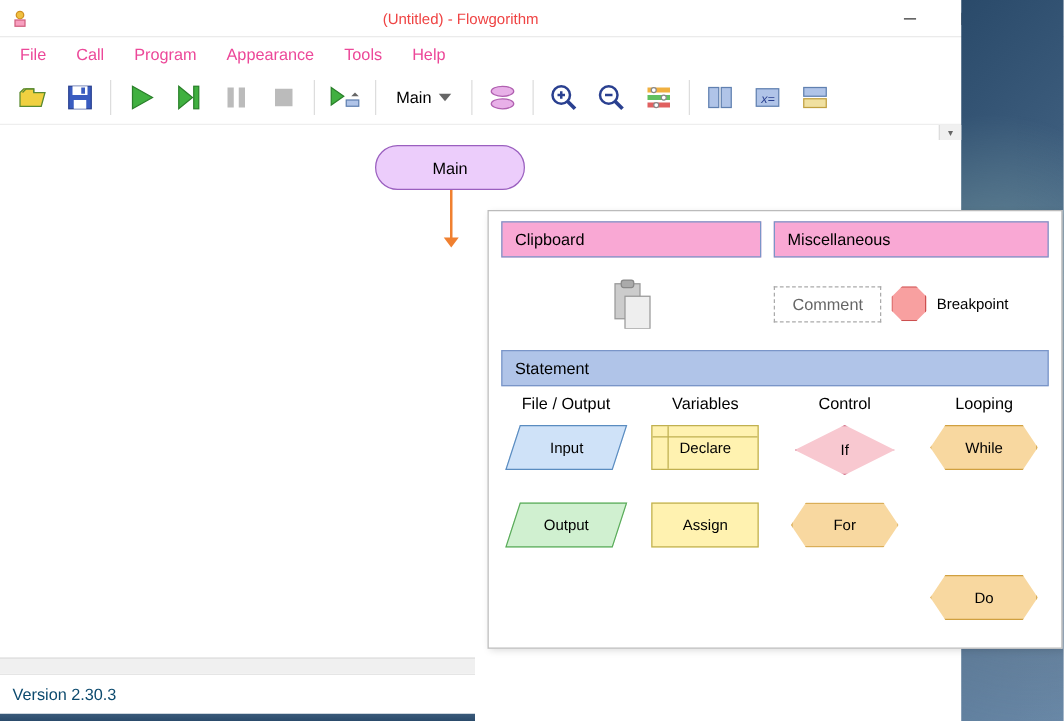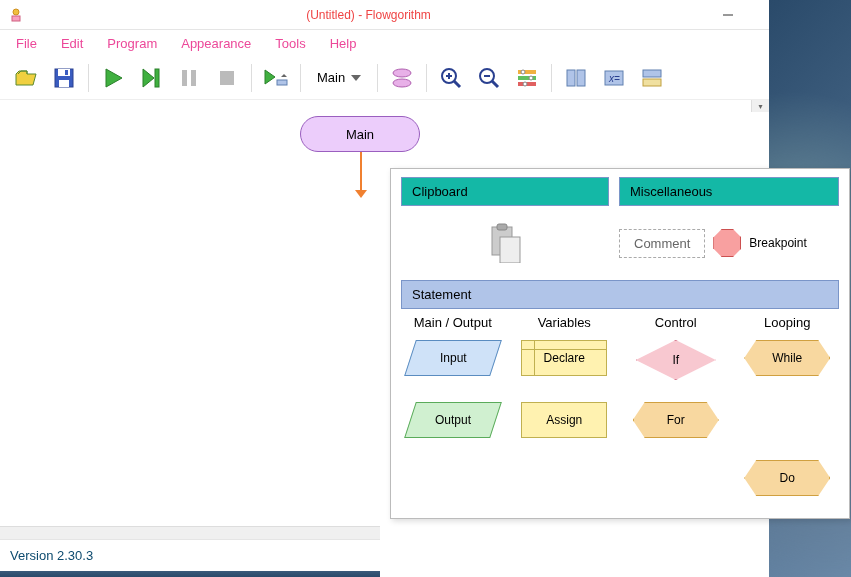--- a/index.html
+++ b/index.html
@@ -35,21 +35,21 @@
 
 .desktop { position: absolute; right: 0; top: 0; width: 82px; height: 577px; background: linear-gradient(135deg, #2a4a6a, #4a6a8a, #6a8aaa); }
 .desktop::before { content:""; position:absolute; inset:0; background: radial-gradient(circle at 30% 40%, #8aa 0%, transparent 40%), radial-gradient(circle at 70% 70%, #678 0%, transparent 50%); opacity:0.6; }
 
 
 .scrollgutter { position: absolute; top: 100px; right: 82px; width: 18px; height: 12px; background: #f0f0f0; border-left: 1px solid #ddd; display:flex; align-items:center; justify-content:center; font-size:8px; color:#666;}
 
 
 .popup { position: absolute; left: 390px; top: 168px; width: 460px; background: #fff; border: 1px solid #bbb; box-shadow: 2px 2px 6px rgba(0,0,0,.15); }
 .popup-row { display: flex; gap: 10px; padding: 8px 10px 0 10px; }
-.popup-sec-hdr { background: #14b8a6; border: 1px solid #7a95c8; padding: 6px 10px; font-size: 13px; flex: 1; }
+.popup-sec-hdr { background: #f9a8d4; border: 1px solid #7a95c8; padding: 6px 10px; font-size: 13px; flex: 1; }
 .popup-sec-hdr.narrow { flex: 0 0 220px; }
 .popup-body { padding: 10px; display: flex; gap: 10px; }
 .clip-area { flex: 1; display: flex; align-items: center; justify-content: center; height: 54px; }
 .misc-area { flex: 0 0 220px; display: flex; align-items: center; gap: 8px; }
 .comment-box { border: 1px dashed #aaa; padding: 6px 14px; font-size: 13px; color: #666; }
 .octagon { width: 28px; height: 28px; background: #f8a0a0; border: 1px solid #cc5050; clip-path: polygon(30% 0, 70% 0, 100% 30%, 100% 70%, 70% 100%, 30% 100%, 0 70%, 0 30%); }
 .bp-label { font-size: 12px; }
 
 .stmt-hdr-row { padding: 0 10px; }
 .stmt-hdr { background: #b0c4e8; border: 1px solid #7a95c8; padding: 6px 10px; font-size: 13px; }
@@ -102,21 +102,21 @@
         <svg width="10" height="10">
           <line x1="0" y1="0" x2="10" y2="10" stroke="#333"></line>
           <line x1="10" y1="0" x2="0" y2="10" stroke="#333"></line>
         </svg>
       </div>
   </div>
 </div>
 
 <div class="menubar">
   <div class="menuitem">File</div>
-  <div class="menuitem">Edit</div>
+  <div class="menuitem">Call</div>
   <div class="menuitem">Program</div>
   <div class="menuitem">Appearance</div>
   <div class="menuitem">Tools</div>
   <div class="menuitem">Help</div>
 </div>
 
 <div class="toolbar">
   <div class="tbbtn">
       <svg width="24" height="24">
         <path d="M2 8 L5 5 H13 V8 H22 L19 19 H2 Z" fill="#f0d040" stroke="#5a8a30"></path>
@@ -249,21 +249,21 @@
       <div class="comment-box">Comment</div>
       <div class="octagon"></div>
       <span class="bp-label">Breakpoint</span>
     </div>
   </div>
   <div class="stmt-hdr-row">
     <div class="stmt-hdr">Statement</div>
   </div>
   <div class="stmt-grid">
     <div class="stmt-cols">
-      <div>Main / Output</div>
+      <div>File / Output</div>
       <div>Variables</div>
       <div>Control</div>
       <div>Looping</div>
     </div>
     <div class="stmt-row">
       <div class="shape parallelogram">
           <span>Input</span>
         </div>
       <div class="shape rect declare">
           <span>Declare</span>

